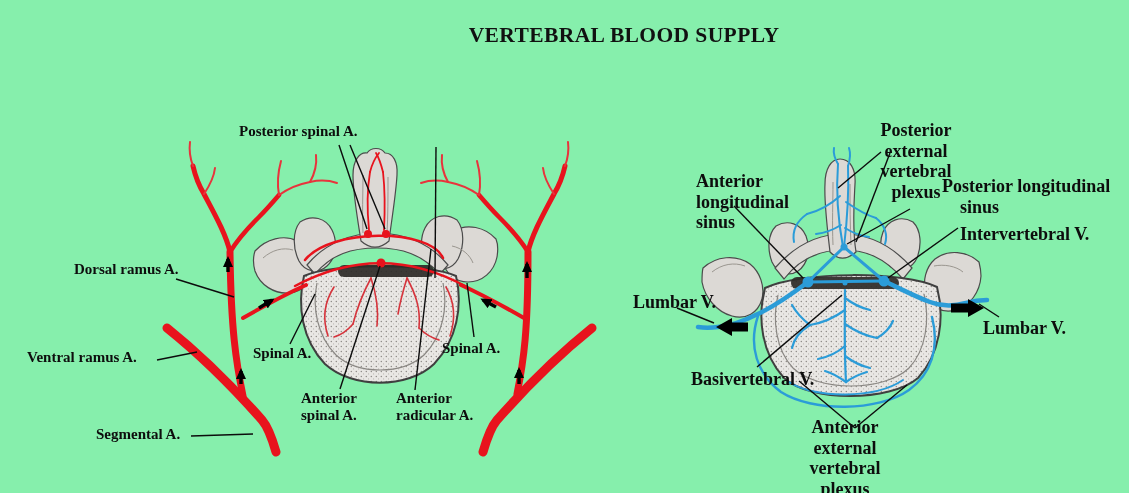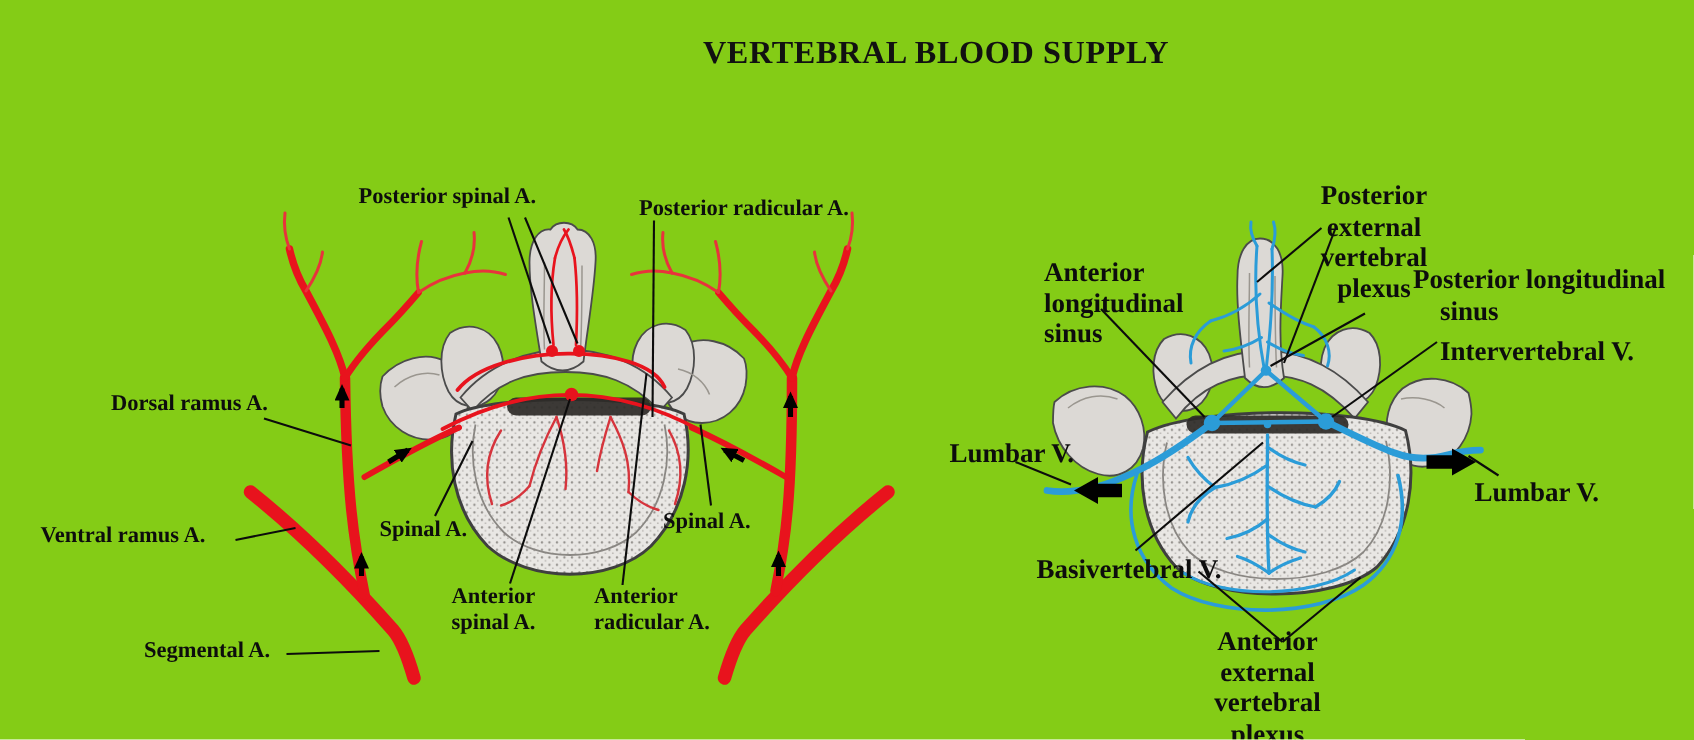--- a/index.html
+++ b/index.html
@@ -1,17 +1,17 @@
 <!DOCTYPE html>
 <html><head>
 <meta charset="utf-8">
 <style>
   html,body{margin:0;padding:0;background:#ffffff;}
   .stage{
-    position:relative;width:1129px;height:493px;background:#84cc16;overflow:hidden;
+    position:relative;width:1129px;height:493px;background:#86efac;overflow:hidden;
     font-family:"Liberation Serif","DejaVu Serif",serif;
   }
   .art{position:absolute;left:0;top:0;z-index:1;}
   .lbl{
     position:absolute;z-index:2;font-weight:700;color:#0d0d0d;
     white-space:pre-wrap;line-height:1.14;
   }
   .lbl-l{font-size:15px;font-family:Liberation Serif, serif;}
   .lbl-r{font-size:18px;}
   .center{text-align:center;}
@@ -209,21 +209,20 @@
         <path d="M677,308 L714,323"></path>
         <path d="M999,317 L979,304"></path>
         <path d="M757,367 L842,295"></path>
         <path d="M855,428 L799,381"></path>
         <path d="M855,428 L907,385"></path>
       </g>
     </g>
   </svg>
 
   <div class="lbl lbl-l" style="left:239px;top:123px;">Posterior spinal A.</div>
-  <div class="lbl lbl-l" style="left:426px;top:131px;">Posterior radicular A.</div>
   <div class="lbl lbl-l" style="left:74px;top:261px;text-align:right;">Dorsal ramus A.</div>
   <div class="lbl lbl-l" style="left:27px;top:349px;">Ventral ramus A.</div>
   <div class="lbl lbl-l" style="left:253px;top:345px;">Spinal A.</div>
   <div class="lbl lbl-l" style="left:442px;top:340px;">Spinal A.</div>
   <div class="lbl lbl-l" style="left:301px;top:390px;">Anterior
 spinal A.</div>
   <div class="lbl lbl-l" style="left:396px;top:390px;">Anterior
 radicular A.</div>
   <div class="lbl lbl-l" style="left:96px;top:426px;">Segmental A.</div>
 

